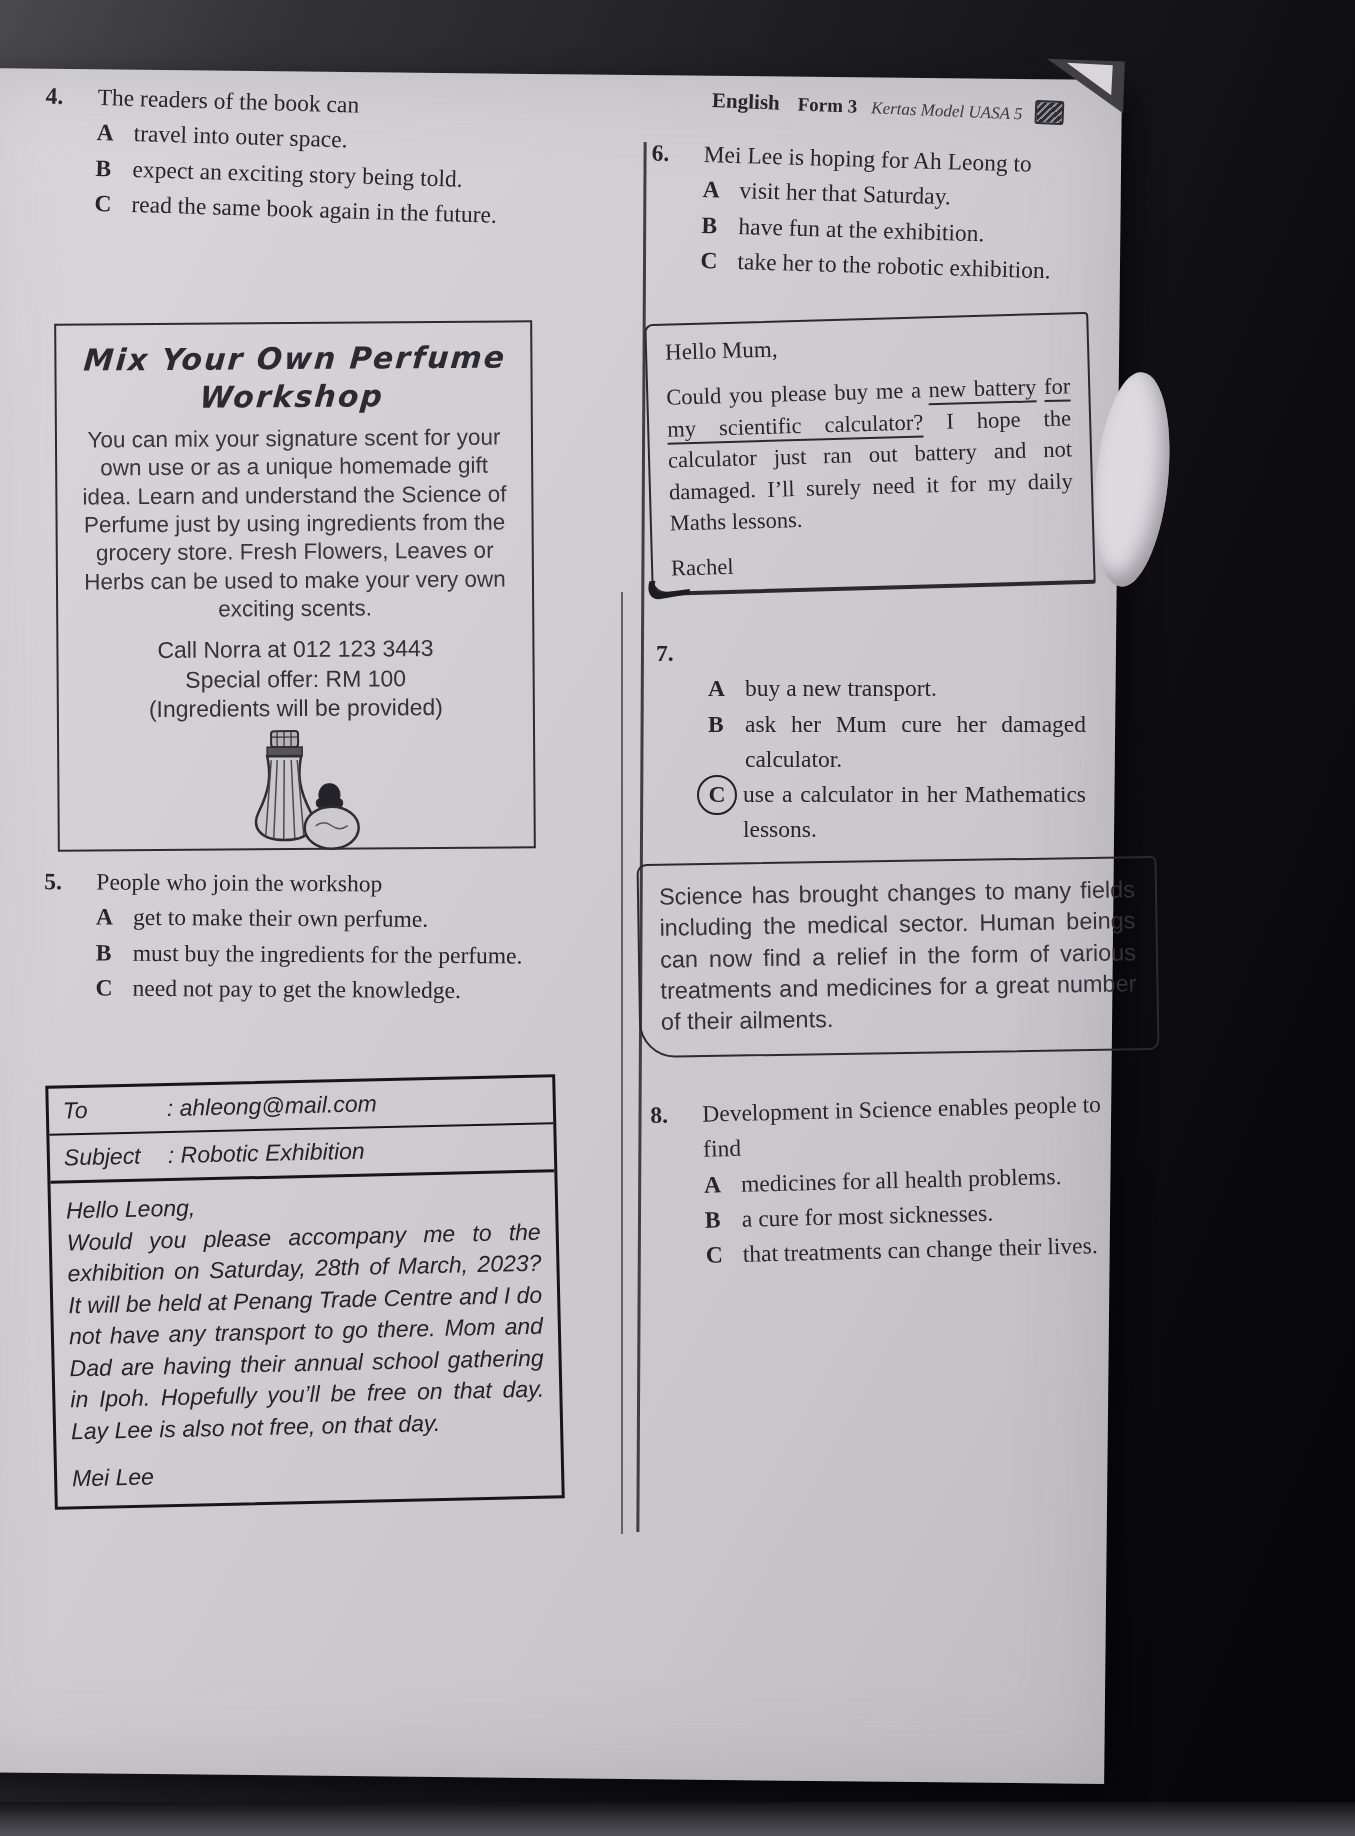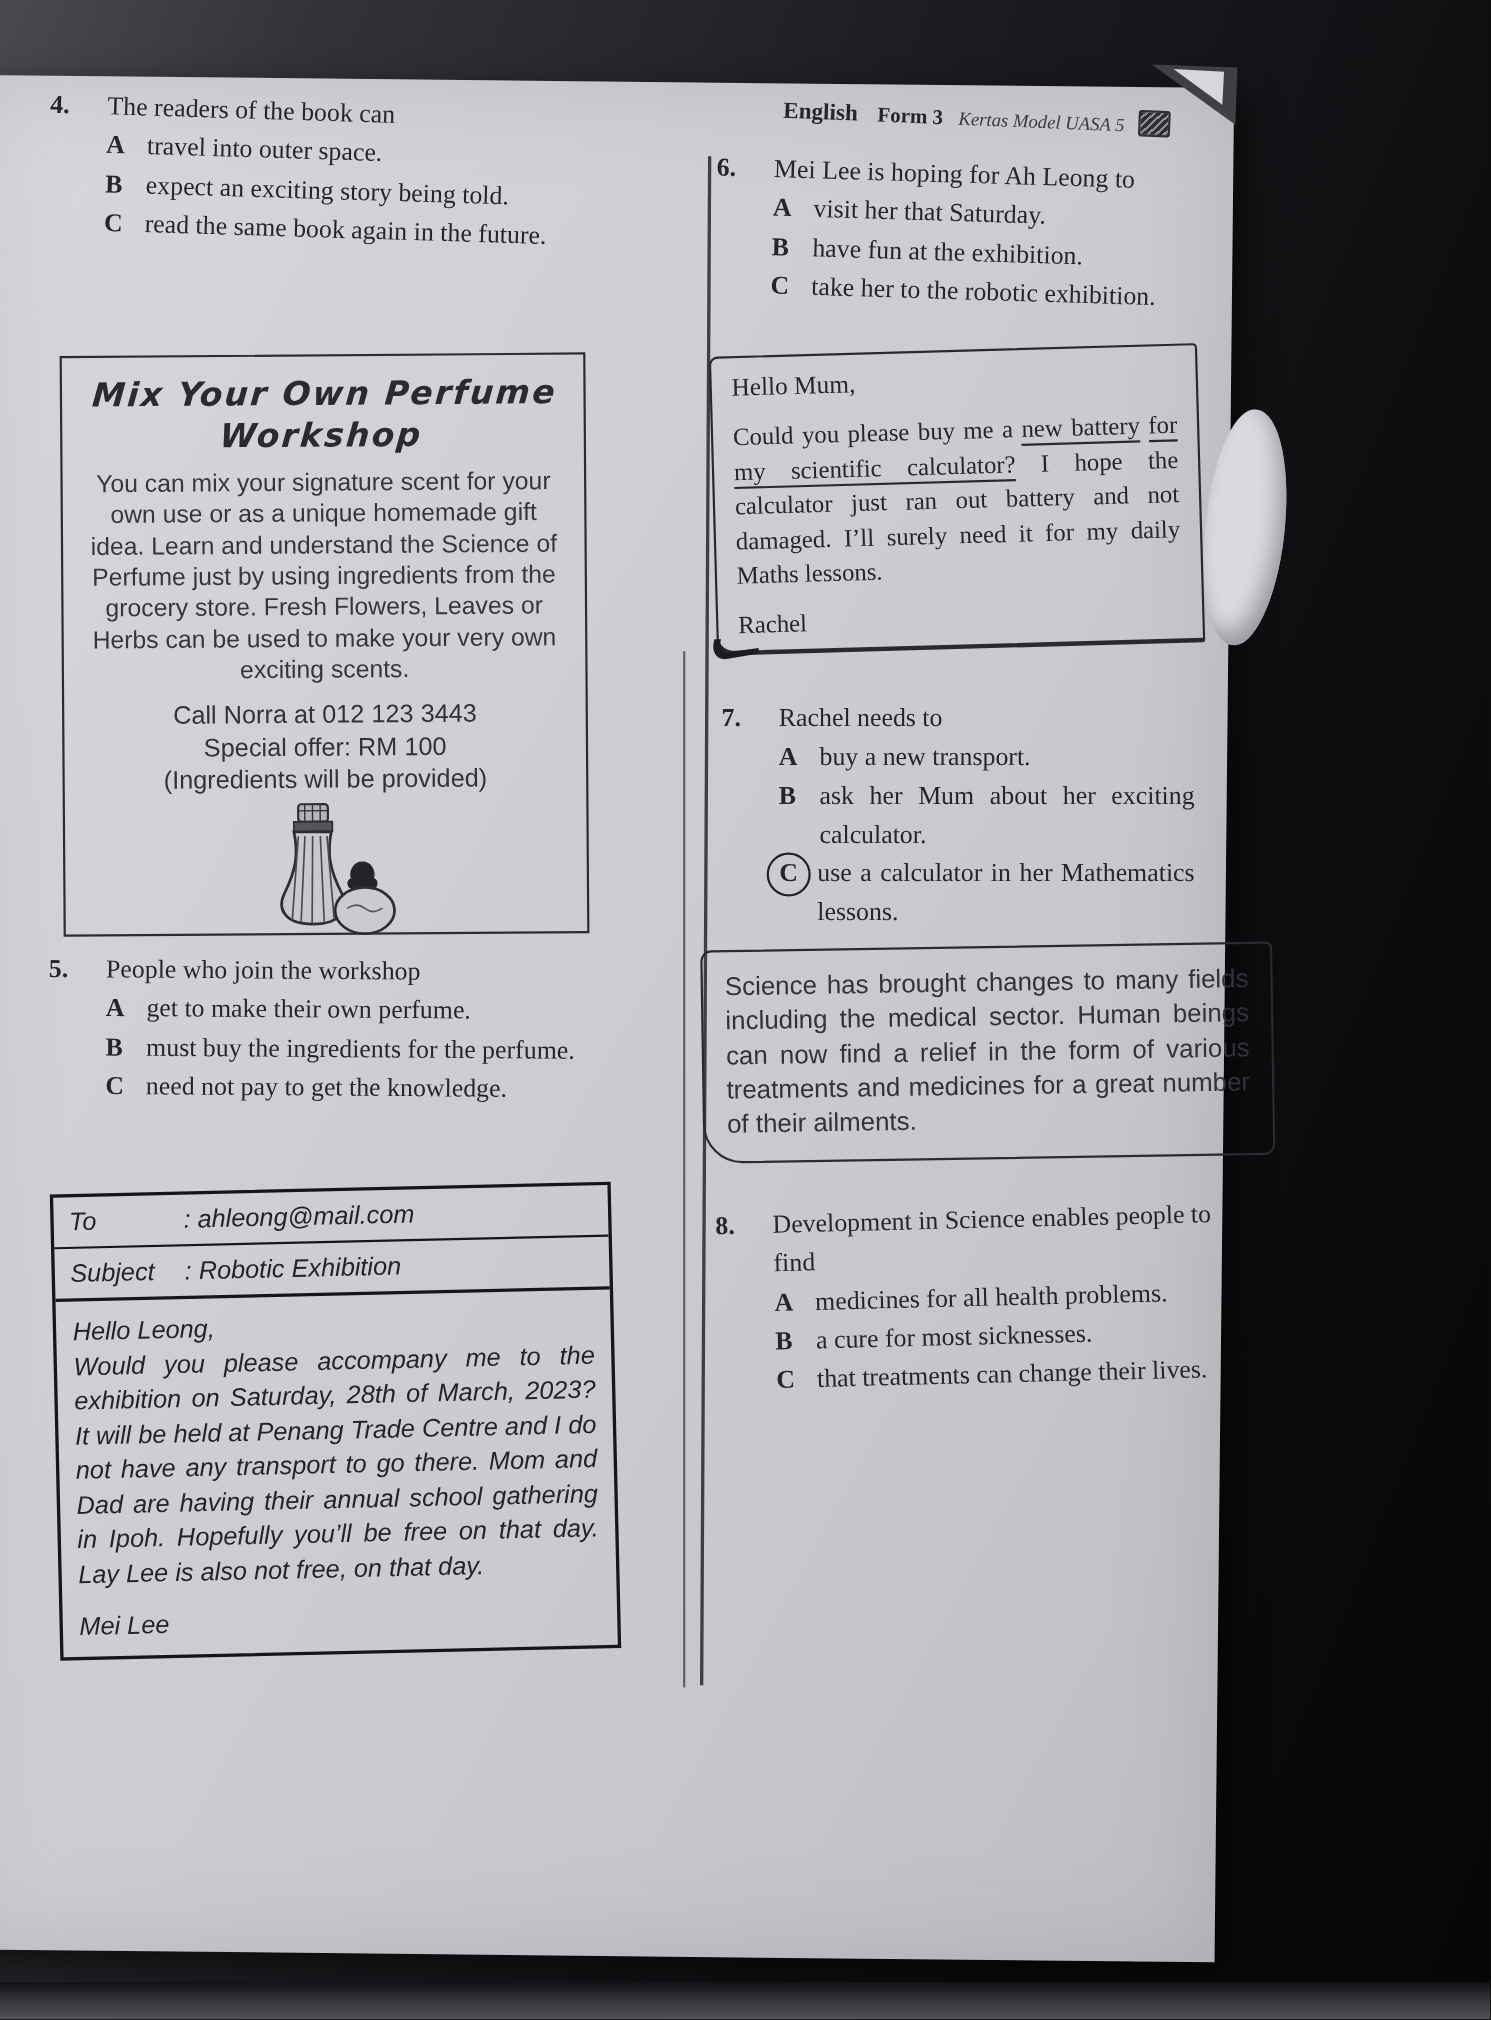--- a/index.html
+++ b/index.html
@@ -185,30 +185,29 @@
     </div>
     <div class="signature">Rachel</div>
     <svg id="note-curl" width="46" height="26" viewBox="0 0 46 26">
       <path d="M4,2 C0,14 6,22 16,20 L44,16 L44,11 L16,14 C10,14 8,8 10,2 Z" fill="#1d1c21"></path>
     </svg>
   </div>
 
   <div class="abs question" id="q7">
     <div class="q-row">
       <span class="q-num">7.</span>
-      <span class="q-stem">Rachel needs to</span>
     </div>
     <div class="opts">
       <div class="opt">
         <span class="opt-letter">A</span>
         <span class="opt-text">buy a new transport.</span>
       </div>
       <div class="opt">
         <span class="opt-letter">B</span>
-        <span class="opt-text">ask her Mum about her exciting calculator.</span>
+        <span class="opt-text">ask her Mum cure her damaged calculator.</span>
       </div>
       <div class="opt">
         <span class="opt-letter circled">C</span>
         <span class="opt-text">use a calculator in her Mathematics lessons.</span>
       </div>
     </div>
   </div>
 
   <div class="abs" id="science-box">Science has brought changes to many fields including the medical sector. Human beings can now find a relief in the form of various treatments and medicines for a great number of their ailments.</div>
 

